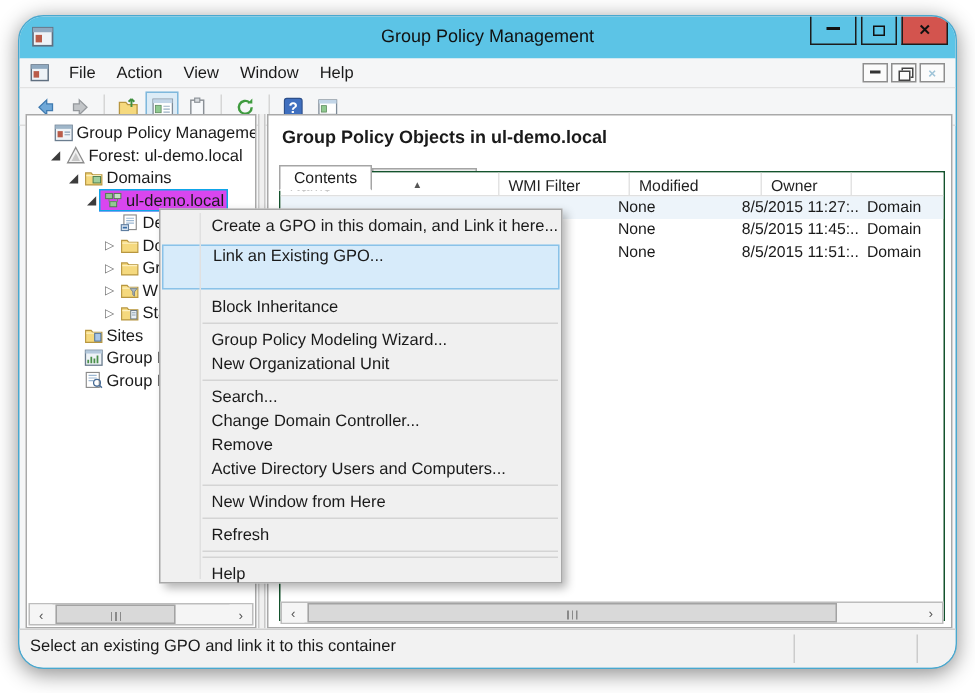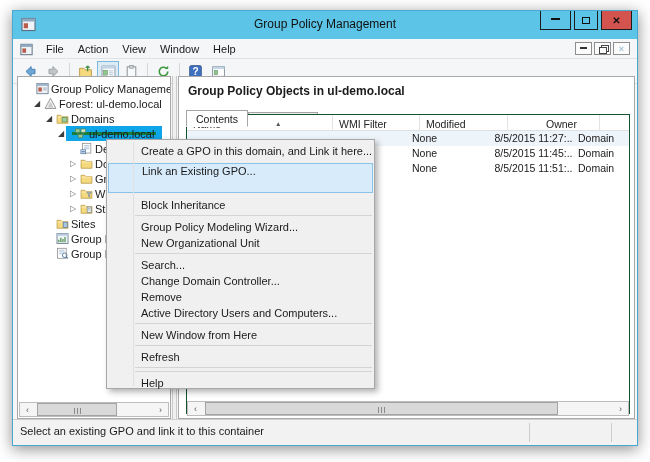--- a/index.html
+++ b/index.html
@@ -1,19 +1,19 @@
 <!DOCTYPE html>
 <html><head>
 <meta charset="utf-8">
 <style>
   * { margin:0; padding:0; box-sizing:border-box; }
   html,body { width:650px; height:462px; background:#ffffff; font-family:"Liberation Sans", sans-serif; color:#1a1a1a; }
   .window {
     position:absolute; left:12px; top:10px; width:626px; height:436px;
-    background:#f5f6f7; border:1px solid #49a8cf; border-radius:0;
+    background:#f5f6f7; border:1px solid #49a8cf; border-radius:17px;
     box-shadow:0 3px 14px rgba(0,0,0,.45); overflow:hidden;
   }
   
   .titlebar { position:absolute; left:0; top:0; width:100%; height:28px; background:#5cc4e6; }
   .titlebar .app-ic { position:absolute; left:8px; top:6px; width:15px; height:15px; }
   .title-text { position:absolute; left:0; right:0; top:6px; text-align:center; font-size:12px; color:#111; }
   .winbtns { position:absolute; right:5px; top:0; display:flex; }
   .winbtn { height:19px; border:1px solid #1c1c1c; border-top:none; background:#5cc4e6;
     display:flex; align-items:center; justify-content:center; font-size:10px; color:#111; margin-left:3px; }
   .winbtn.min { width:31px; } .winbtn.max { width:24px; }
@@ -46,21 +46,21 @@
   .splitter { position:absolute; left:159px; top:65px; width:5px; height:343px;
     border-left:1px solid #c9c9c9; border-right:1px solid #c9c9c9; background:#f0f0f0; }
   .right-pane { left:165px; width:457px; }
   
   .tree-row { position:absolute; height:15px; display:flex; align-items:center; font-size:11px; white-space:nowrap; }
   .expander { width:10px; font-size:8px; color:#6e6e6e; text-align:center; flex:none; }
   .expander.open { color:#3c3c3c; }
   .tree-ic { width:13px; height:13px; flex:none; margin-right:2px; }
   .tree-ic svg { width:13px; height:13px; }
   .hlwrap { display:flex; align-items:center; height:15px; padding:0 2px; }
-  .tree-row.selected .hlwrap { background:#15803d; border:6px solid #0ea5e9; }
+  .tree-row.selected .hlwrap { background:#d946ef; border:1px solid #0ea5e9; }
   
   .hscroll { position:absolute; height:15px; background:#f5f5f5; border:1px solid #bdbdbd; display:flex; align-items:center; font-size:9px; color:#555; }
   .hs-btn { width:15px; height:13px; display:flex; align-items:center; justify-content:center; background:#f5f5f5; flex:none; }
   .hs-track { position:relative; flex:1; height:13px; }
   .hs-thumb { position:absolute; top:0; height:13px; background:#d9d9d9; border:1px solid #a3a3a3; }
   .hs-grip { position:absolute; left:50%; top:3.5px; width:7px; height:6px; margin-left:-3px;
     background:repeating-linear-gradient(90deg,#8a8a8a 0 1px,transparent 1px 3px); }
   .tree-hscroll { left:1px; bottom:1px; width:150px; }
   
   .content-heading { position:absolute; left:9px; top:7px; font-size:12px; font-weight:bold; }
@@ -351,21 +351,21 @@
           <div class="lv-hcell" style="width: 146px;">
             <span>Name</span>
             <span class="sort-arrow">▲</span>
           </div>
           <div class="lv-hcell" style="width: 87px;">
             <span>WMI Filter</span>
           </div>
           <div class="lv-hcell" style="width: 88px; text-align: right;">
             <span>Modified</span>
           </div>
-          <div class="lv-hcell" style="width: 60px; margin-left: 32px;">
+          <div class="lv-hcell" style="width: 60px;">
             <span>Owner</span>
           </div>
         </div>
       <div>
           <div class="lv-row sel">
             <div class="lv-cell" style="width: 146px;"></div>
             <div class="lv-cell" style="width: 85px;"></div>
             <div class="lv-cell" style="width: 87px;">None</div>
             <div class="lv-cell" style="width: 88px;">8/5/2015 11:27:...</div>
             <div class="lv-cell" style="width: 60px;">Domain</div>

